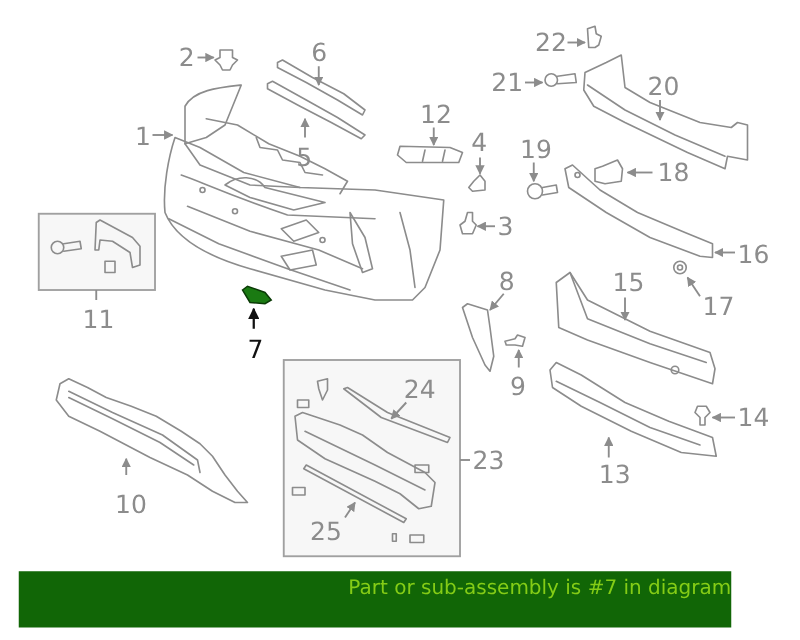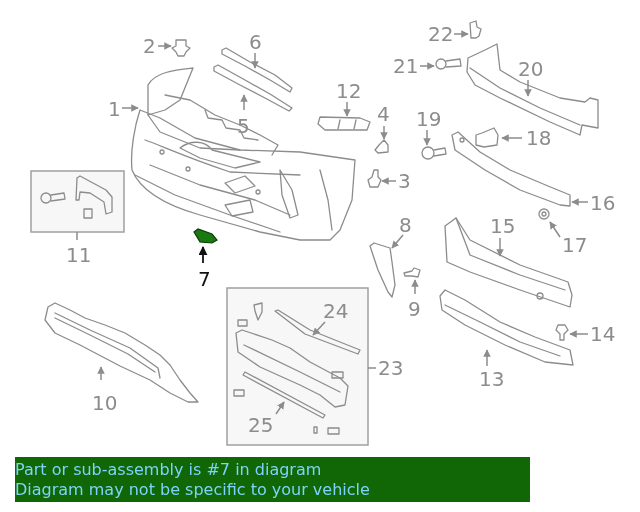--- a/index.html
+++ b/index.html
@@ -4,22 +4,22 @@
 <style>
   html,body{margin:0;padding:0;background:#ffffff;}
   body{width:640px;height:512px;position:relative;overflow:hidden;font-family:"DejaVu Sans",sans-serif;}
   #diagram{position:absolute;left:0;top:0;width:640px;height:455px;}
   .ln{fill:none;stroke:#8c8c8c;stroke-width:1.3;stroke-linejoin:round;stroke-linecap:round;}
   .lbl{font-family:"DejaVu Sans",sans-serif;font-size:20px;fill:#8c8c8c;}
   .lbl7{font-family:"DejaVu Sans",sans-serif;font-size:20px;fill:#111111;}
   .arr{stroke:#8c8c8c;stroke-width:1.5;fill:none;}
   .arrk{stroke:#111;stroke-width:1.8;fill:none;}
   .box{fill:#f7f7f7;stroke:#a0a0a0;stroke-width:1.5;}
-  #banner{position:absolute;left:15px;top:457px;width:515px;height:45px;background:#116606;
-    color:#7dd3fc;font-size:16px;line-height:20px;text-align:left;padding-top:3px;box-sizing:border-box;}
+  #banner{position:absolute;left:15px;top:457px;width:570px;height:45px;background:#116606;
+    color:#84cc16;font-size:16px;line-height:20px;text-align:right;padding-top:3px;box-sizing:border-box;}
   #banner div{white-space:nowrap;}
 </style>
 </head>
 <body>
 
 <svg id="diagram" viewBox="0 0 640 455" xmlns="http://www.w3.org/2000/svg">
   <defs>
     <marker id="ah" viewBox="0 0 10 10" refX="9" refY="5" markerWidth="5" markerHeight="5" orient="auto">
       <path d="M0,0 L10,5 L0,10 z" fill="#8c8c8c"></path>
     </marker>
@@ -206,14 +206,13 @@
 
   <g>
     <path class="ln" d="M470,23 L476,21 L477,27 L481,29 L479,36 L476,38 L471,38 Z"></path>
   </g>
   <text class="lbl" x="428" y="41">22</text>
   <line class="arr" x1="454" y1="34" x2="468" y2="34" marker-end="url(#ah)"></line>
 </svg>
 
 <div id="banner">
   <div>Part or sub-assembly is #7 in diagram</div>
-  <div>Diagram may not be specific to your vehicle</div>
 </div>
 
 </body></html>

